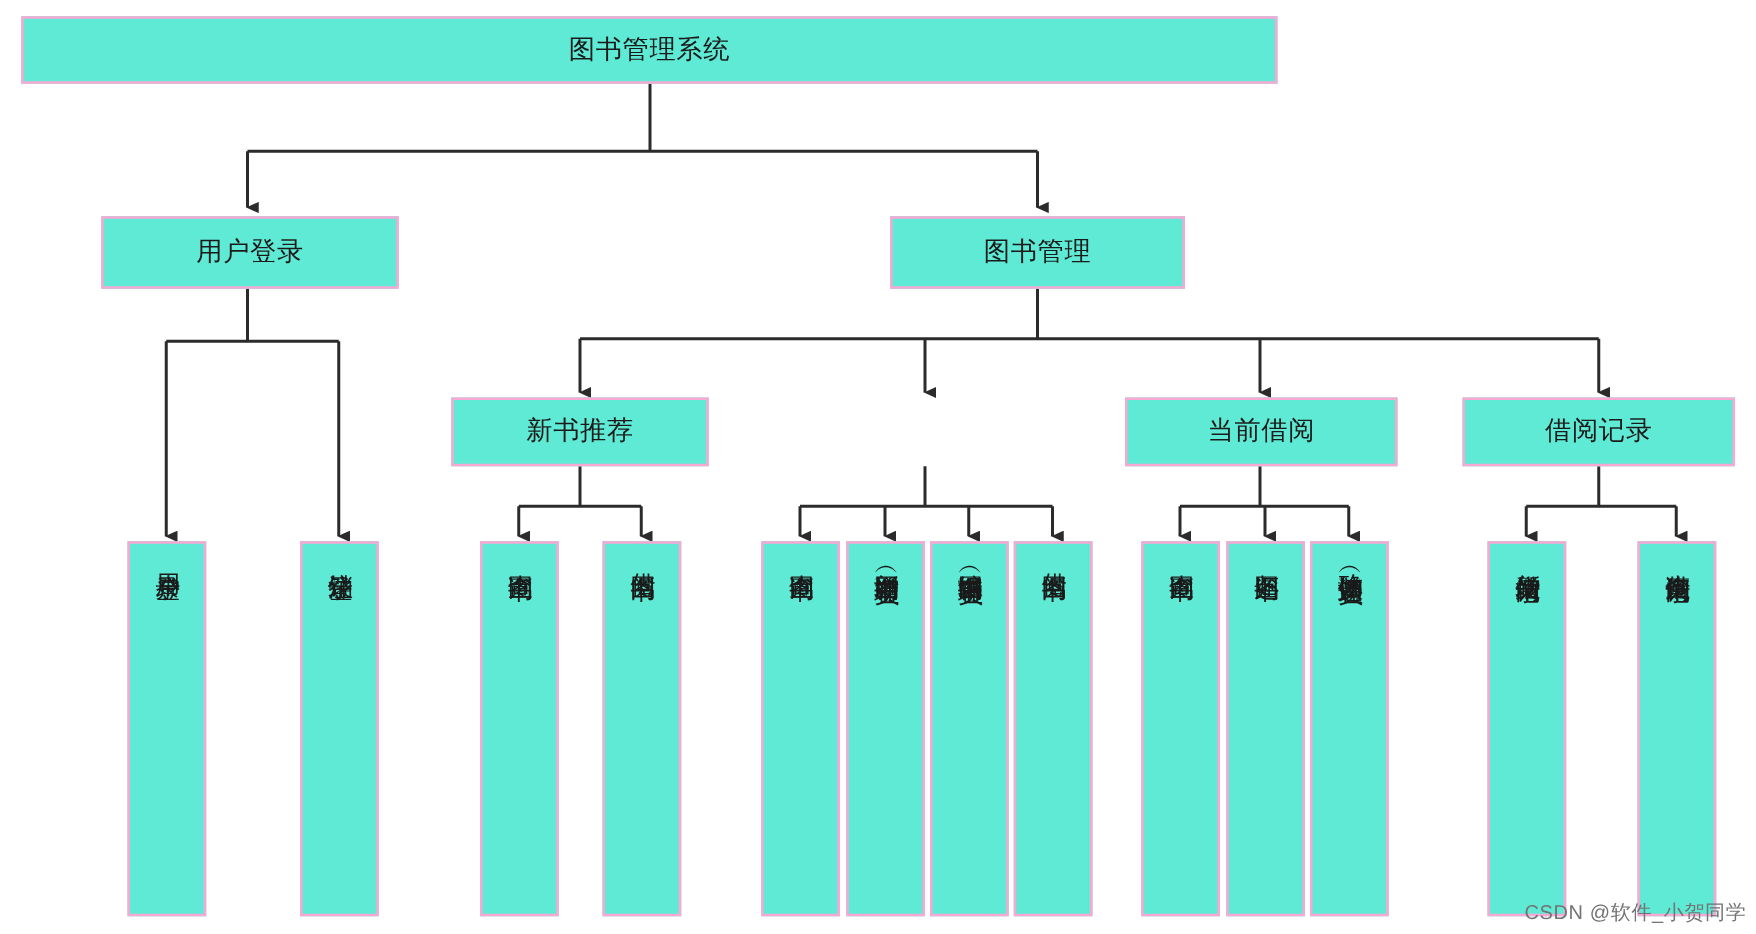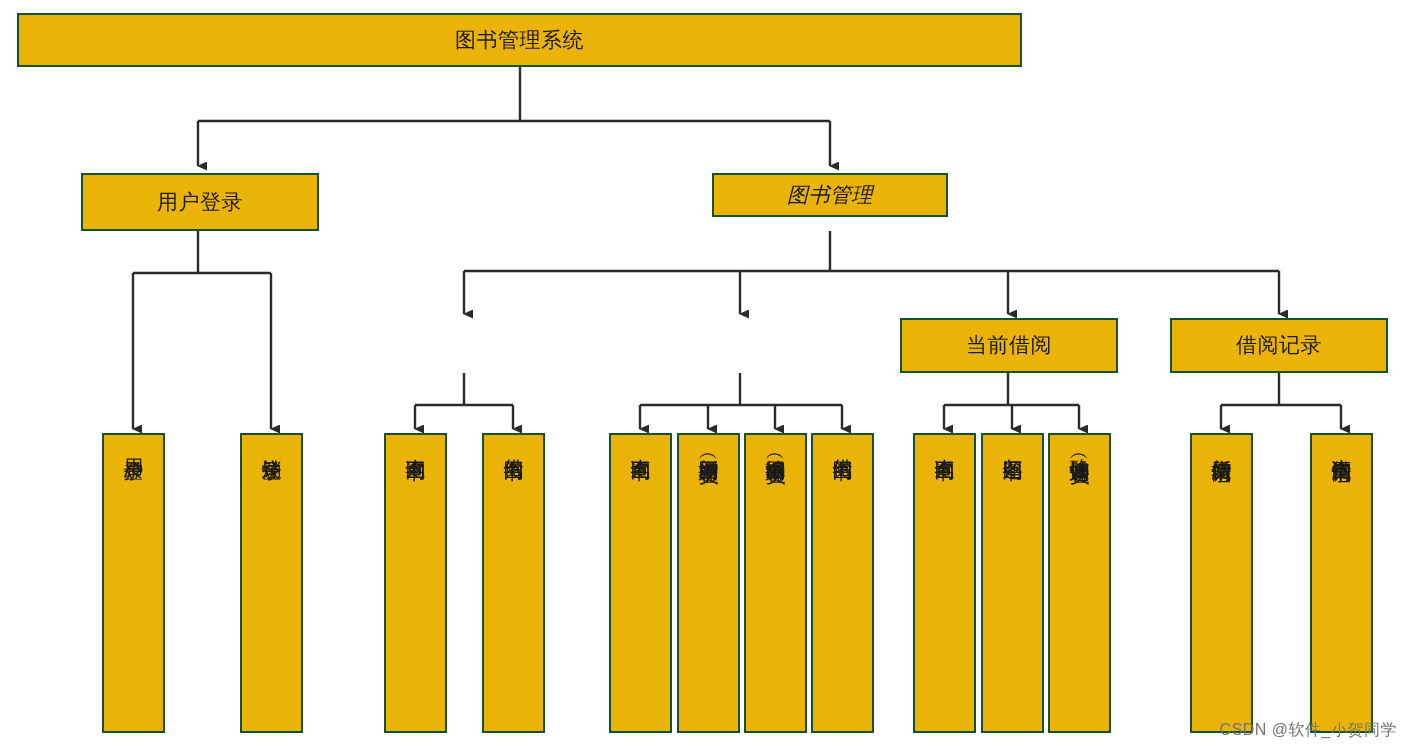--- a/index.html
+++ b/index.html
@@ -22,22 +22,22 @@
     position: absolute;
     left: 0;
     top: 0;
     width: 1405px;
     height: 747px;
     pointer-events: none;
   }
   .node {
     position: absolute;
     box-sizing: border-box;
-    background: #eab308;
-    border: 2px solid #14532d;
+    background: #5eead4;
+    border: 2px solid #f9a8d4;
     display: flex;
     align-items: center;
     justify-content: center;
     color: #1a1a1a;
     z-index: 2;
   }
   .node-label {
     display: block;
     text-align: center;
     line-height: 1.08;
@@ -130,24 +130,27 @@
     </g>
   </svg>
 
   <div class="node horiz" style="left:17px; top:13px; width:1005px; height:54px;">
     <span class="node-label">图书管理系统</span>
   </div>
 
   <div class="node horiz" style="left:81px; top:173px; width:238px; height:58px;">
     <span class="node-label">用户登录</span>
   </div>
-  <div class="node horiz" style="left:712px; top:173px; width:236px; height:44px;font-style:italic;">
+  <div class="node horiz" style="left:712px; top:173px; width:236px; height:58px;">
     <span class="node-label">图书管理</span>
   </div>
 
+  <div class="node horiz" style="left:361px; top:318px; width:206px; height:55px;">
+    <span class="node-label">新书推荐</span>
+  </div>
   <div class="node horiz" style="left:900px; top:318px; width:218px; height:55px;">
     <span class="node-label">当前借阅</span>
   </div>
   <div class="node horiz" style="left:1170px; top:318px; width:218px; height:55px;">
     <span class="node-label">借阅记录</span>
   </div>
 
   <div class="node vert" style="left:102px; top:433px; width:63px; height:300px;">
     <span class="node-label">用户登录</span>
   </div>

